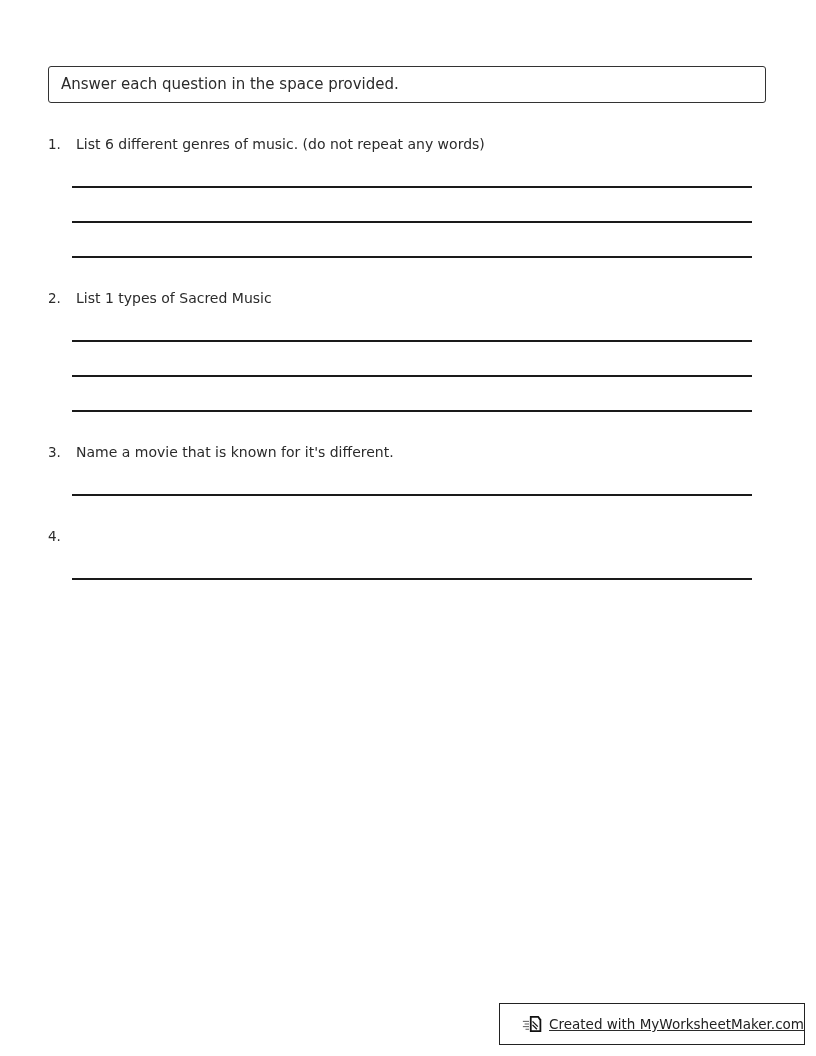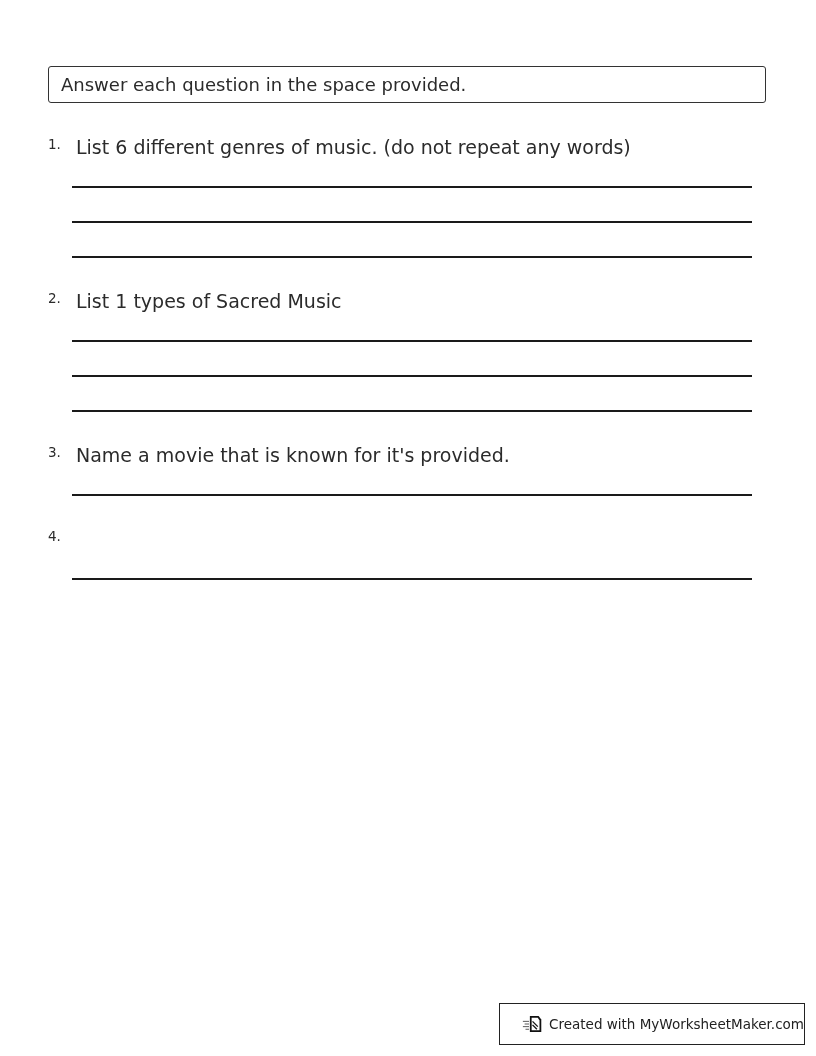--- a/index.html
+++ b/index.html
@@ -3,32 +3,32 @@
   <meta charset="utf-8">
   <style>
     html, body { margin: 0; padding: 0; background: #ffffff; }
     body {
       width: 816px; height: 1056px; position: relative; overflow: hidden;
       font-family: "DejaVu Sans", sans-serif; color: #2b2b2b;
     }
     .instructions {
       position: absolute; left: 48px; top: 66px; width: 718px; height: 37px;
       box-sizing: border-box; border: 1.5px solid #333; border-radius: 3px;
-      font-size: 18px; line-height: 35px; padding-left: 12px; color: #2b2b2b;
+      font-size: 15px; line-height: 35px; padding-left: 12px; color: #2b2b2b;
     }
     .question { position: absolute; left: 48px; width: 720px; }
     .q-num { position: absolute; left: 0; top: 0; font-size: 13.5px; }
-    .q-text { position: absolute; left: 28px; top: 0; font-size: 19px; white-space: nowrap; }
+    .q-text { position: absolute; left: 28px; top: 0; font-size: 14px; white-space: nowrap; }
     .line {
       position: absolute; left: 72px; width: 680px; height: 2px; background: #1a1a1a;
     }
     .footer {
       position: absolute; left: 499px; top: 1003px; width: 306px; height: 42px;
       box-sizing: border-box; border: 1.5px solid #222; background: #fff;
-      display: flex; align-items: center; padding-left: 22px;
+      display: flex; align-items: center; padding-left: 22px; text-decoration: underline;
     }
     .footer-text { font-size: 13.5px; color: #222; margin-left: 6px; white-space: nowrap; }
     .logo { width: 24px; height: 24px; }
   </style>
 </head>
 <body>
 
 <div class="instructions">Answer each question in the space provided.</div>
 
 <div class="question" style="top:136px;">
@@ -42,21 +42,21 @@
 <div class="question" style="top:290px;">
   <span class="q-num">2.</span>
   <span class="q-text">List 1 types of Sacred Music</span>
 </div>
 <div class="line" style="top:340px;"></div>
 <div class="line" style="top:375px;"></div>
 <div class="line" style="top:410px;"></div>
 
 <div class="question" style="top:444px;">
   <span class="q-num">3.</span>
-  <span class="q-text">Name a movie that is known for it's provided.</span>
+  <span class="q-text">Name a movie that is known for it's different.</span>
 </div>
 <div class="line" style="top:494px;"></div>
 
 <div class="question" style="top:528px;">
   <span class="q-num">4.</span>
   <span class="q-text"></span>
 </div>
 <div class="line" style="top:578px;"></div>
 
 <div class="footer">

